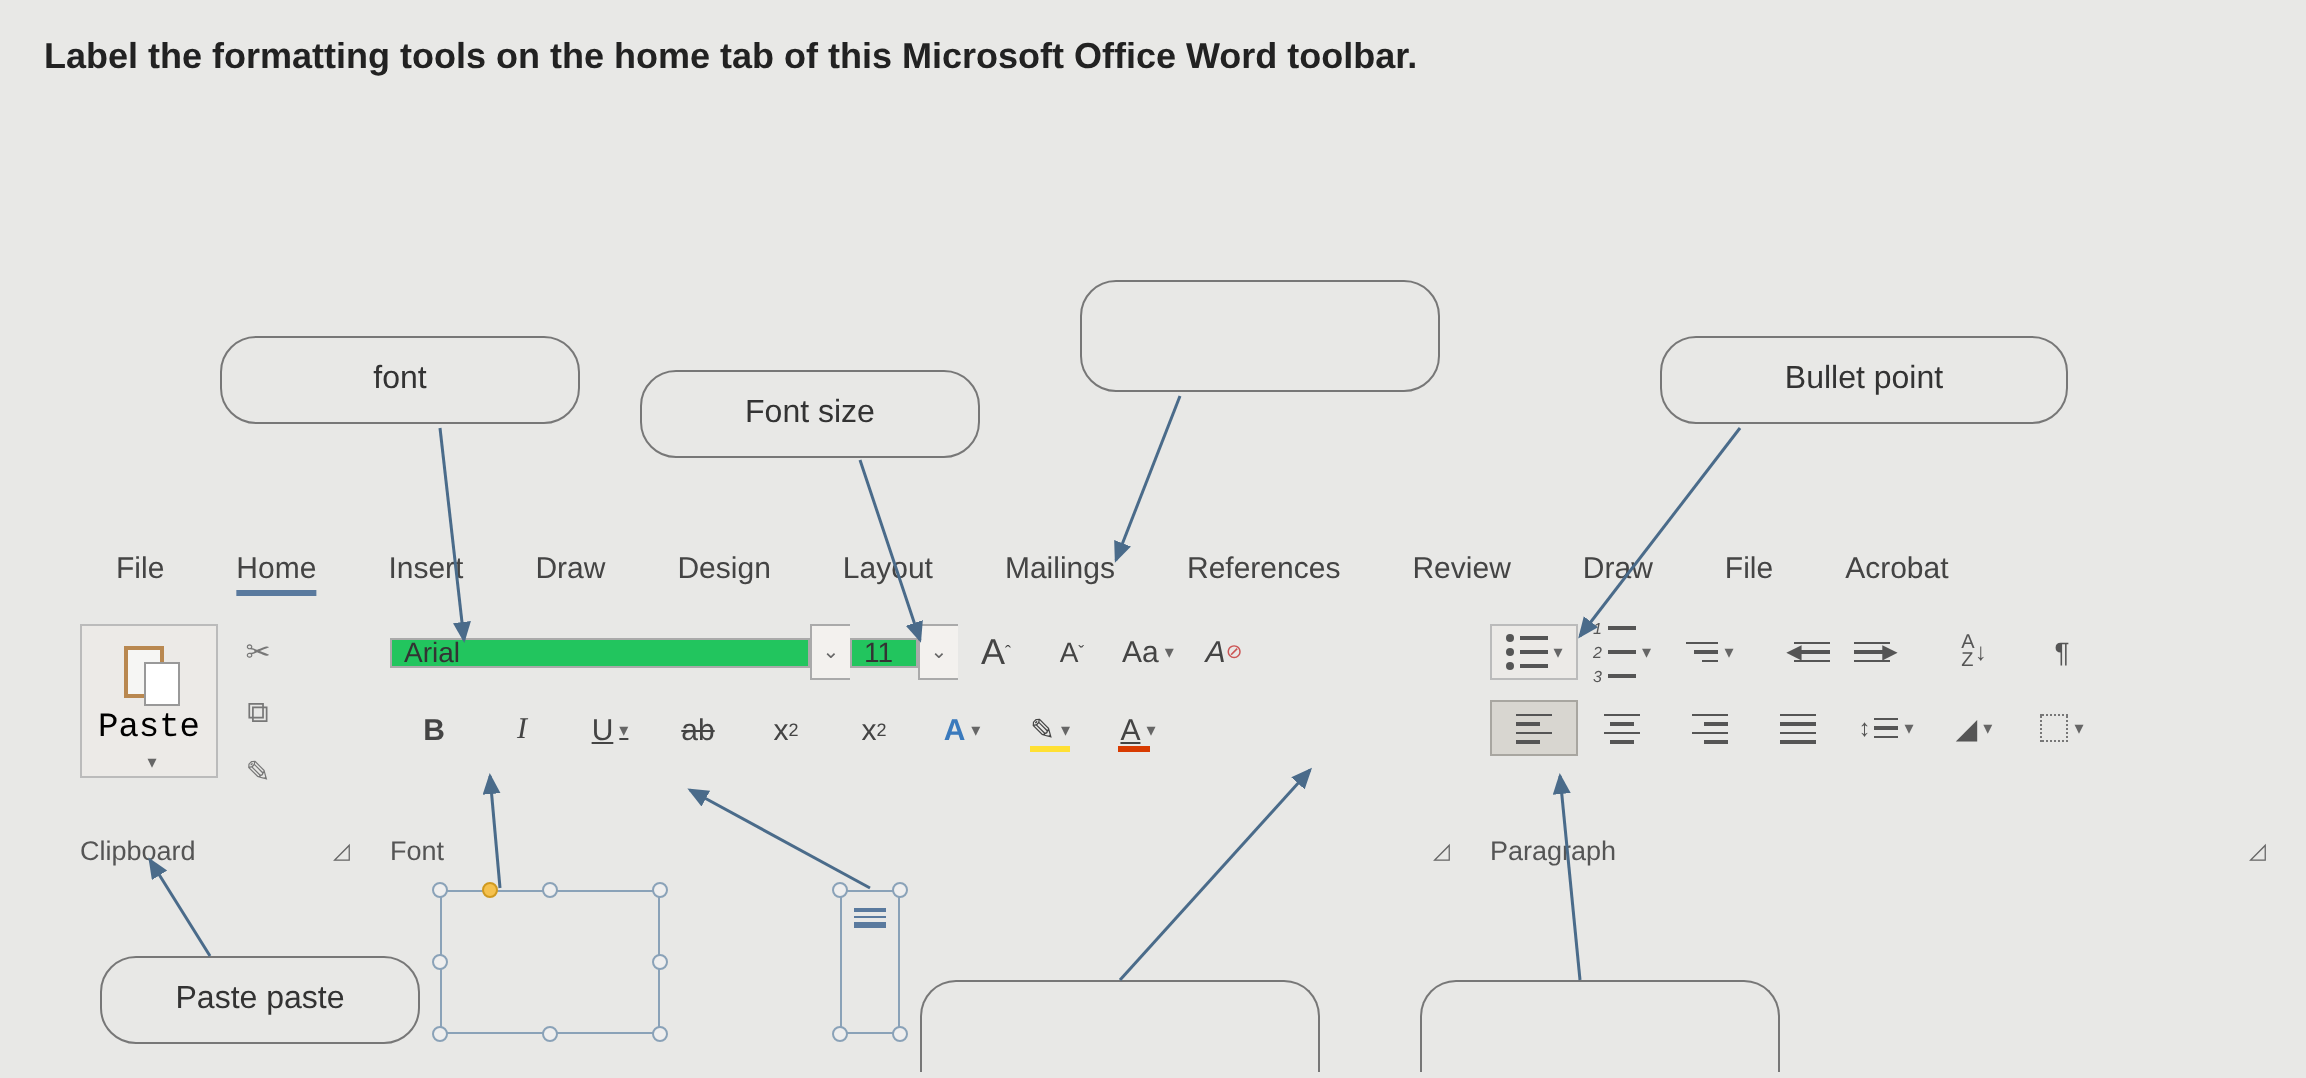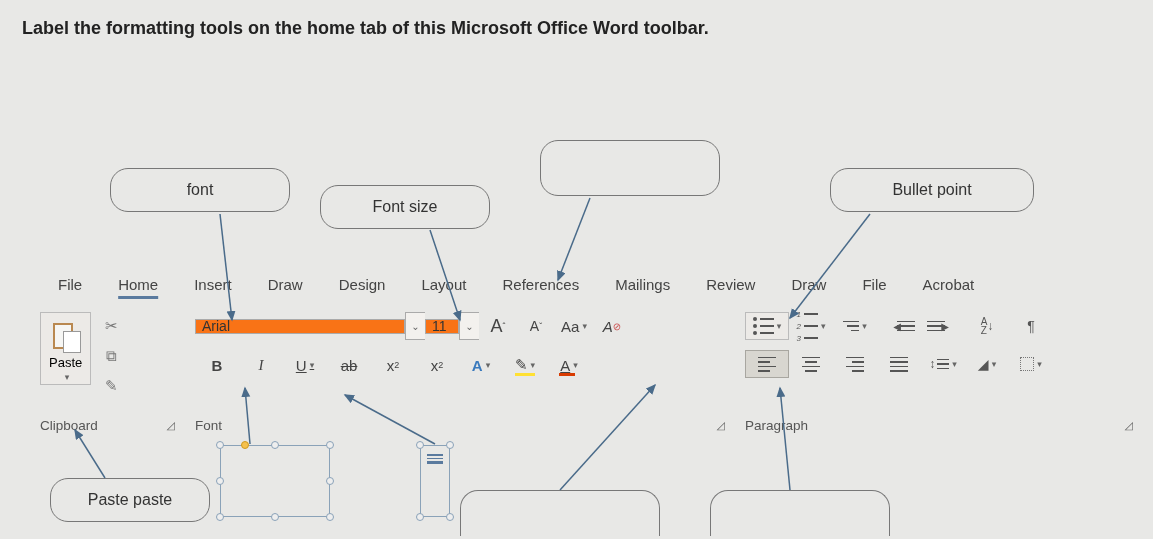--- a/index.html
+++ b/index.html
@@ -117,21 +117,21 @@
   }
   .mini-col {
     display:flex; flex-direction:column; gap:10px; padding-top:4px;
   }
   .mini-icon { width:20px; height:20px; display:flex; align-items:center; justify-content:center; color:#777; font-size:15px; }
 
   
   .font-body { display:flex; flex-direction:column; gap:10px; }
   .font-row { display:flex; align-items:center; gap:0; }
   .combo {
-    border:1px solid #aaa; background:#f97316;
+    border:1px solid #aaa; background:#22c55e;
     height:15px; display:flex; align-items:center;
     padding:0 6px; font-size:14px; color:#333;
   }
   .combo-name { width:210px; justify-content:space-between; display:flex; align-items:center;}
   .combo-size { width:34px; text-align:center;}
   .dd { width:20px; text-align:center; border-left:1px solid #aaa; height:28px; line-height:28px; font-size:10px; color:#666; background:#f3f1ee; border-top:1px solid #aaa; border-bottom:1px solid #aaa;}
   .sq-btn {
     width:38px; height:28px; display:flex; align-items:center; justify-content:center;
     font-size:15px; color:#444; position:relative;
   }
@@ -187,38 +187,38 @@
 <div class="bubble" style="top:490px; left:460px; width:200px; height:46px; border-bottom:none; border-radius:18px 18px 0 0;"></div>
 <div class="bubble" style="top:490px; left:710px; width:180px; height:46px; border-bottom:none; border-radius:18px 18px 0 0;"></div>
 
 <div class="tabs">
   <div class="tab">File</div>
   <div class="tab active">Home</div>
   <div class="tab">Insert</div>
   <div class="tab">Draw</div>
   <div class="tab">Design</div>
   <div class="tab">Layout</div>
+  <div class="tab">Mailings</div>
   <div class="tab">References</div>
-  <div class="tab">Mailings</div>
   <div class="tab">Review</div>
   <div class="tab">Draw</div>
   <div class="tab">File</div>
   <div class="tab">Acrobat</div>
 </div>
 
 <div class="ribbon">
 
   <div class="group" style="width:155px;">
     <div class="clipboard-body">
       <div class="paste-col">
         <div class="paste-icon">
           <div class="board"></div>
             <div class="page"></div>
         </div>
-        <div style="font-size:13px;">Paste</div>
+        <div style="font-size:17px;font-family:Liberation Mono, monospace;">Paste</div>
         <div class="caret">▾</div>
       </div>
       <div class="mini-col">
         <div class="mini-icon">✂</div>
         <div class="mini-icon">⧉</div>
         <div class="mini-icon">✎</div>
       </div>
     </div>
     <div class="group-label-row">
       <span>Clipboard</span>

